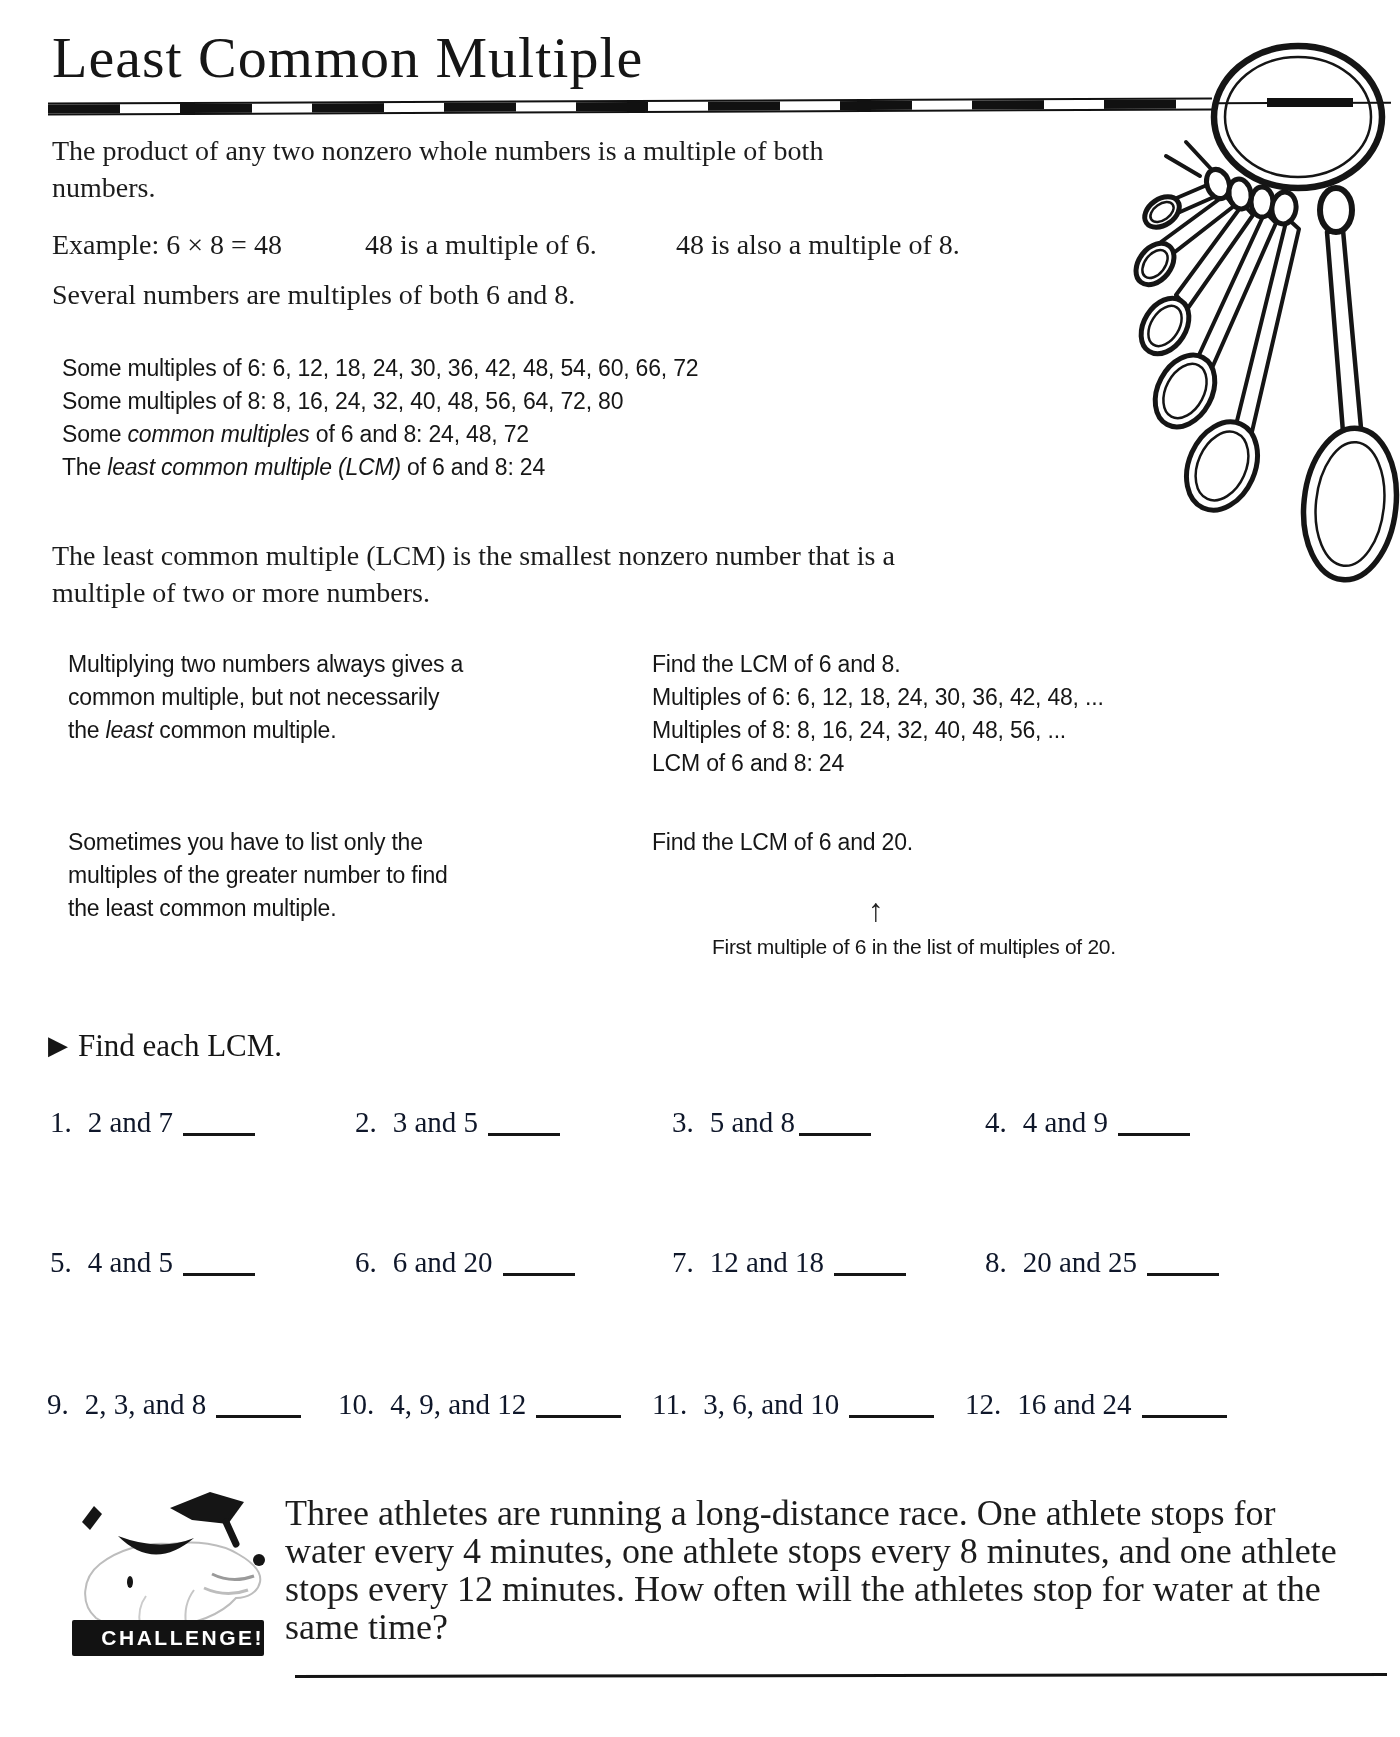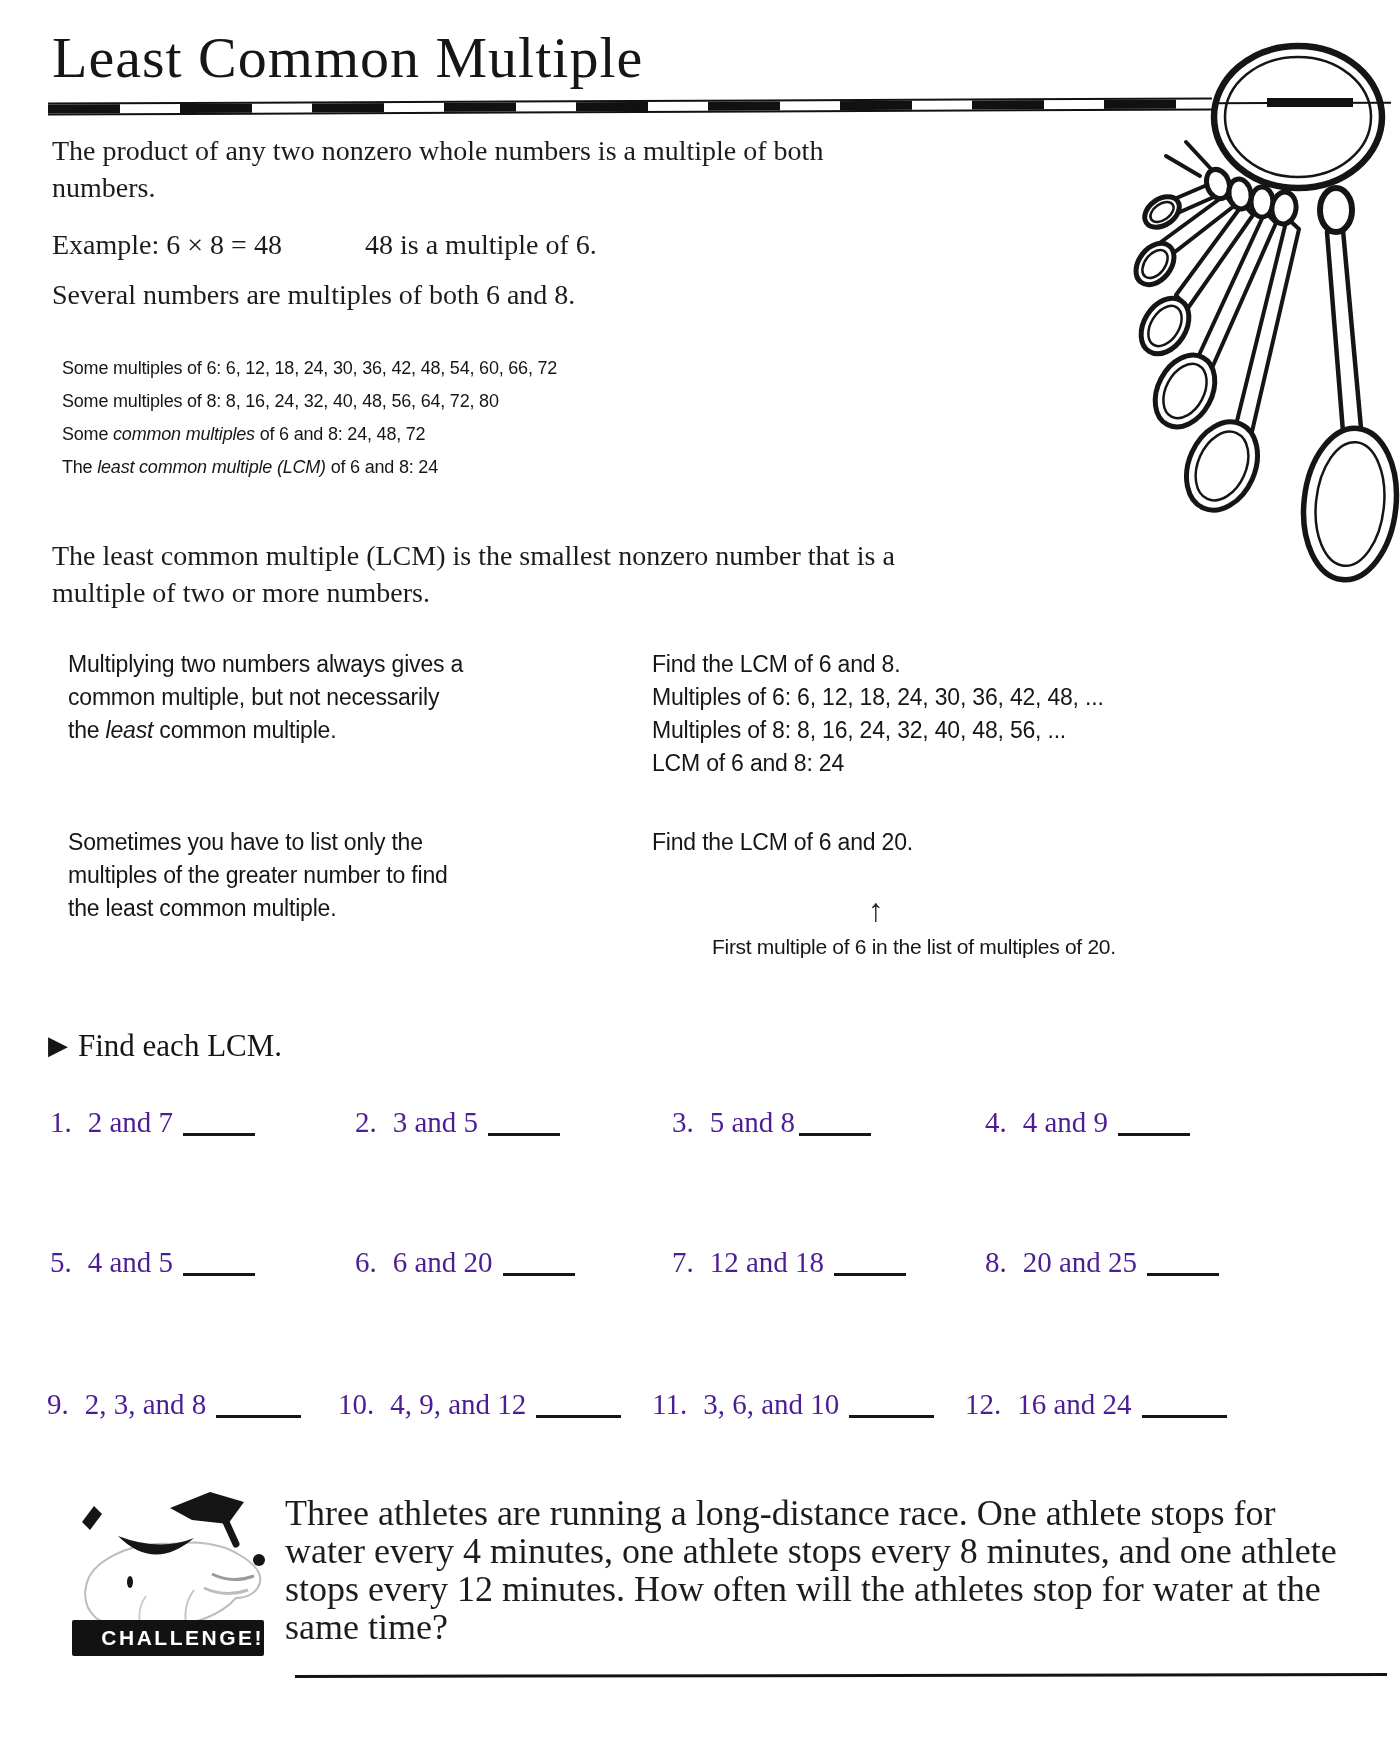--- a/index.html
+++ b/index.html
@@ -16,25 +16,25 @@
     font-family:"Liberation Serif", serif;font-size:58px;font-weight:400;
     letter-spacing:1px;color:#161616;margin:0;
   }
   .rule{
     height:9px;border-top:2px solid #111;border-bottom:2px solid #111;
     background:repeating-linear-gradient(90deg,#111 0 72px,#fff 72px 132px);
     transform:rotate(-0.25deg);
   }
   .rule-thin{height:2px;background:#111;transform:rotate(-0.15deg);}
   .rule-stub{height:9px;background:#111;}
-  .list-line{white-space:nowrap;font-size:18px;}
+  .list-line{white-space:nowrap;font-size:23px;}
   .colline{white-space:nowrap;}
   .dir{font-family:"Liberation Serif", serif;font-size:31px;color:#151515;}
   .dir .tri{font-size:26px;vertical-align:2px;margin-right:10px;letter-spacing:0;}
-  .prob{font-family:"Liberation Serif", serif;font-size:29px;color:#4c1d95;white-space:nowrap;}
+  .prob{font-family:"Liberation Serif", serif;font-size:29px;color:#0f172a;white-space:nowrap;}
   .prob .num{margin-right:16px;}
   .blank{
     display:inline-block;border-bottom:3px solid #161616;height:4px;
     margin-left:10px;vertical-align:-4px;
   }
   .stamp{
     background:#121212;color:#ffffff;text-align:center;
     font-family:"Liberation Sans", sans-serif;font-weight:bold;font-size:21px;
     letter-spacing:2.5px;line-height:36px;border-radius:2px;
   }
@@ -89,20 +89,21 @@
       <ellipse cx="248" cy="91" rx="84" ry="71" stroke-width="6.5" fill="none"></ellipse>
       <ellipse cx="248" cy="91" rx="73" ry="60" stroke-width="2.5" fill="none"></ellipse>
       <ellipse cx="286" cy="184" rx="16" ry="22" stroke-width="6"></ellipse>
     </g>
   </svg>
 
   <p class="abs serif" style="left:52px;top:132px;width:790px;margin:0;">The product of any two nonzero whole numbers is a multiple of both numbers.</p>
 
   <span class="abs serif nowrap" style="left:52px;top:226px;">Example: 6 × 8 = 48</span>
   <span class="abs serif nowrap" style="left:365px;top:226px;">48 is a multiple of 6.</span>
+  <span class="abs serif nowrap" style="left:676px;top:226px;">48 is also a multiple of 8.</span>
 
   <span class="abs serif nowrap" style="left:52px;top:276px;">Several numbers are multiples of both 6 and 8.</span>
 
   <div class="abs sans" style="left:62px;top:352px;">
     <div class="list-line">Some multiples of 6: 6, 12, 18, 24, 30, 36, 42, 48, 54, 60, 66, 72</div>
     <div class="list-line">Some multiples of 8: 8, 16, 24, 32, 40, 48, 56, 64, 72, 80</div>
     <div class="list-line"><span>Some </span><span class="it">common multiples</span><span> of 6 and 8: 24, 48, 72</span></div>
     <div class="list-line"><span>The </span><span class="it">least common multiple (LCM)</span><span> of 6 and 8: 24</span></div>
   </div>
 

